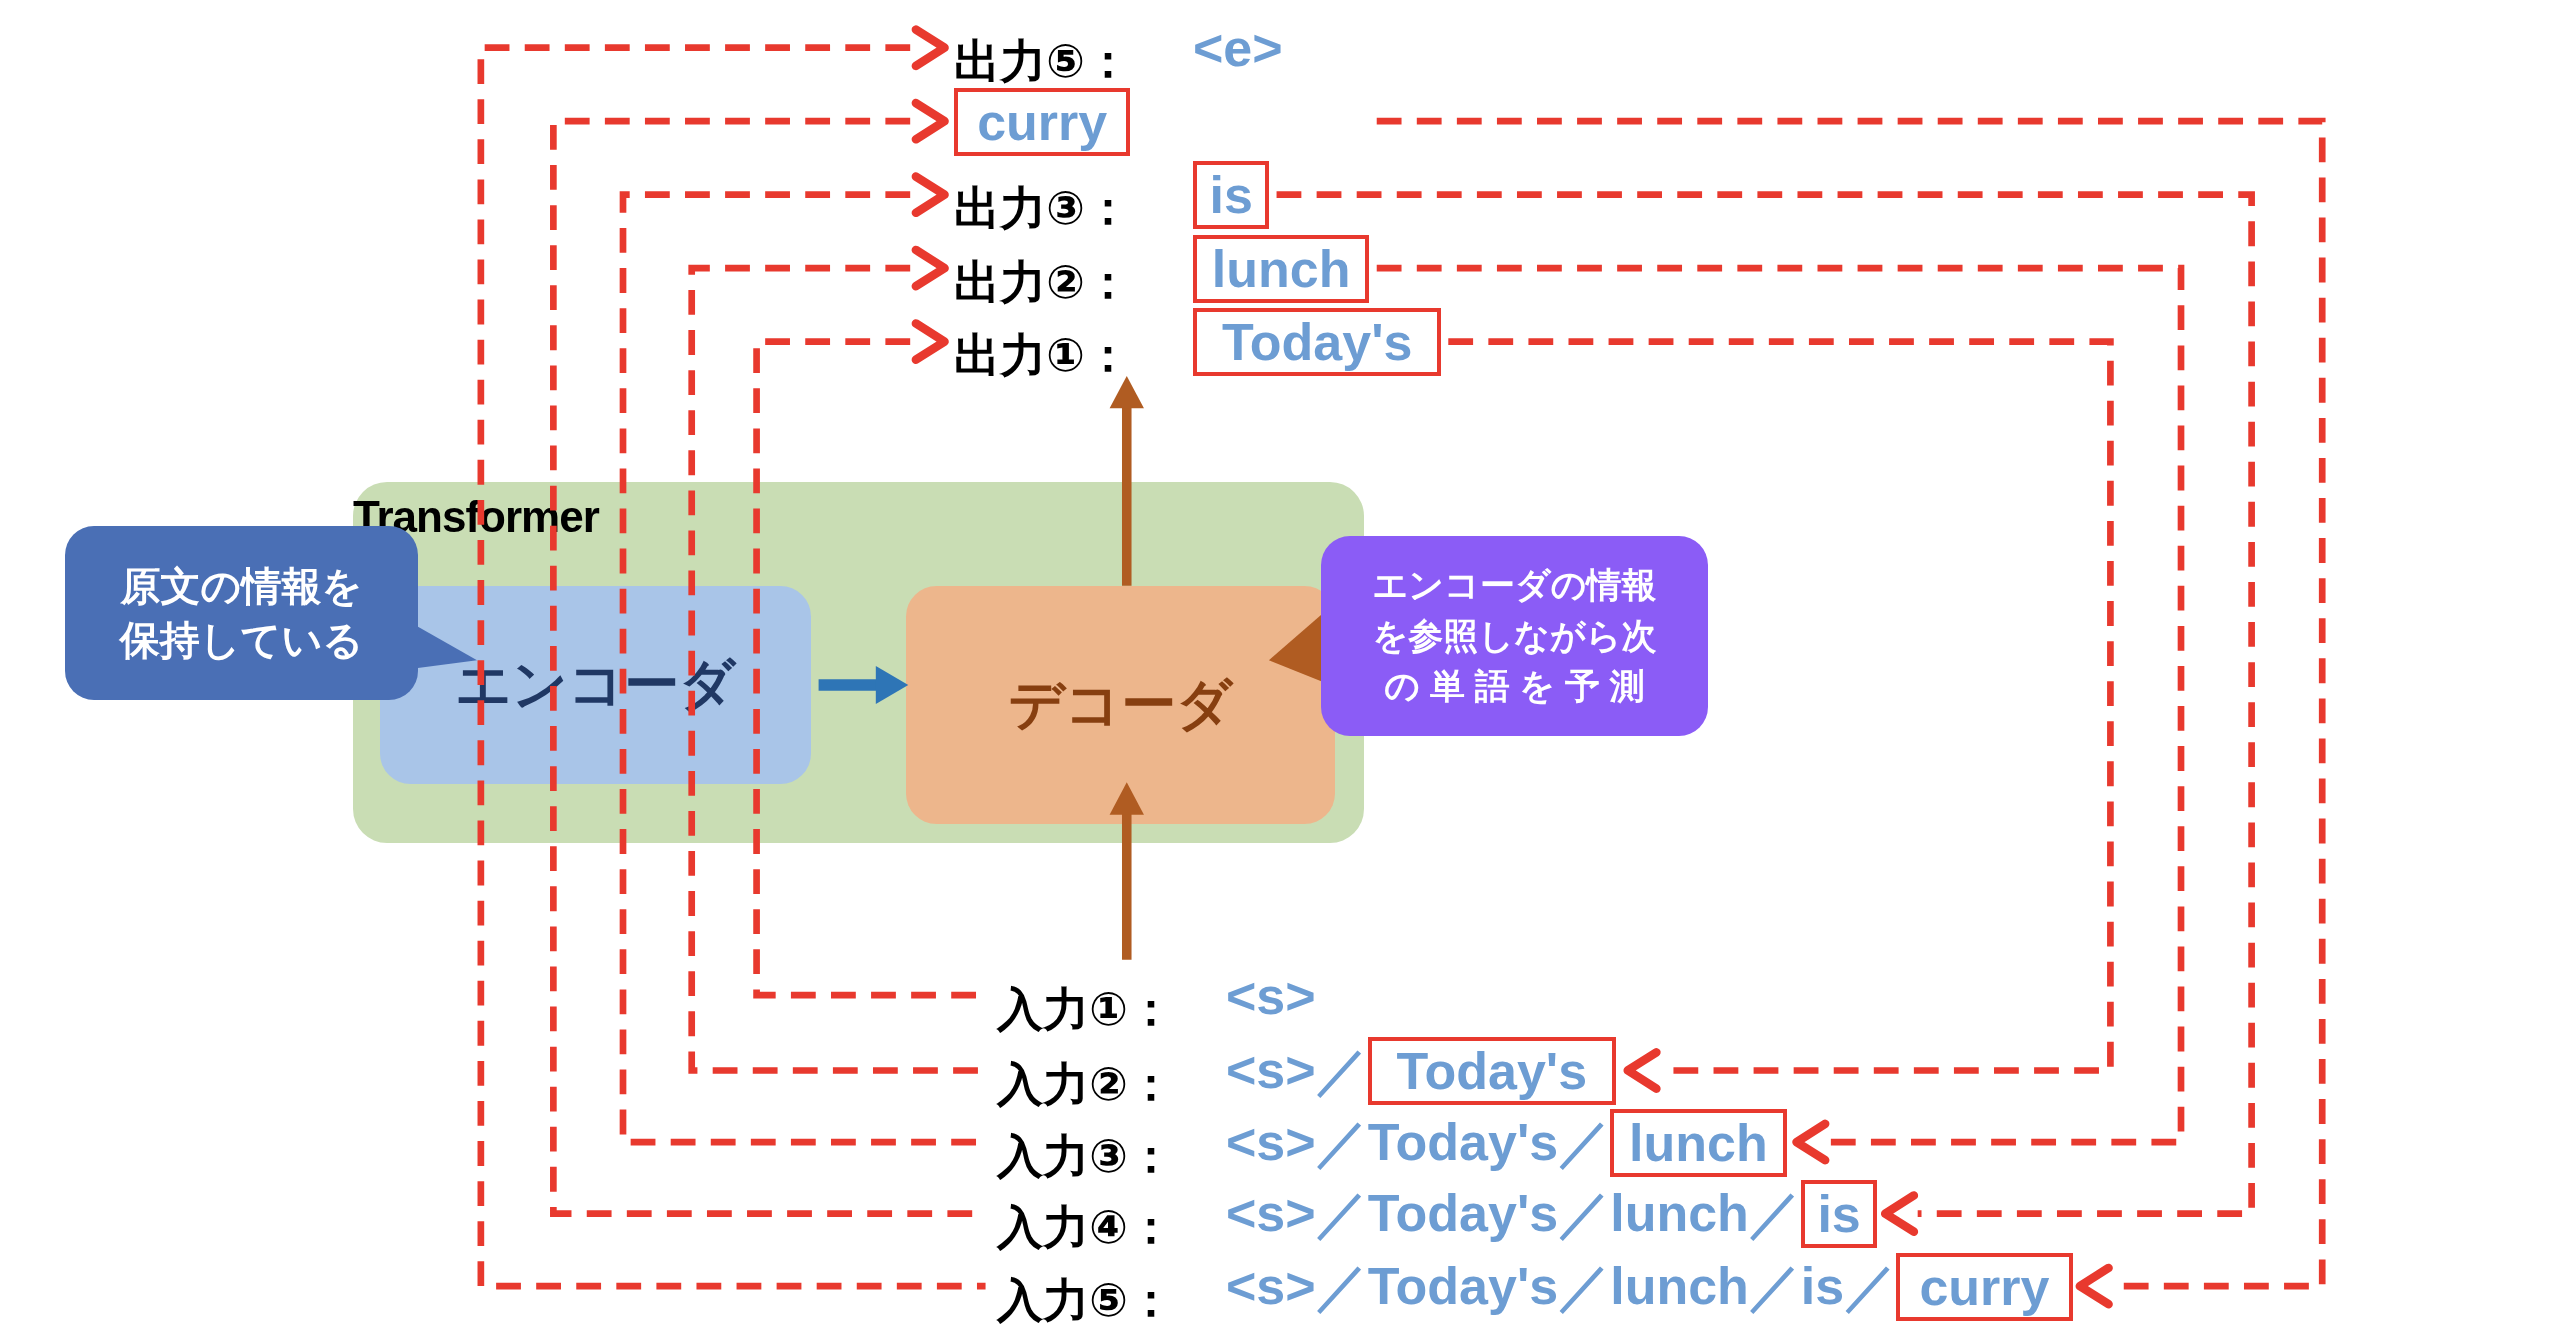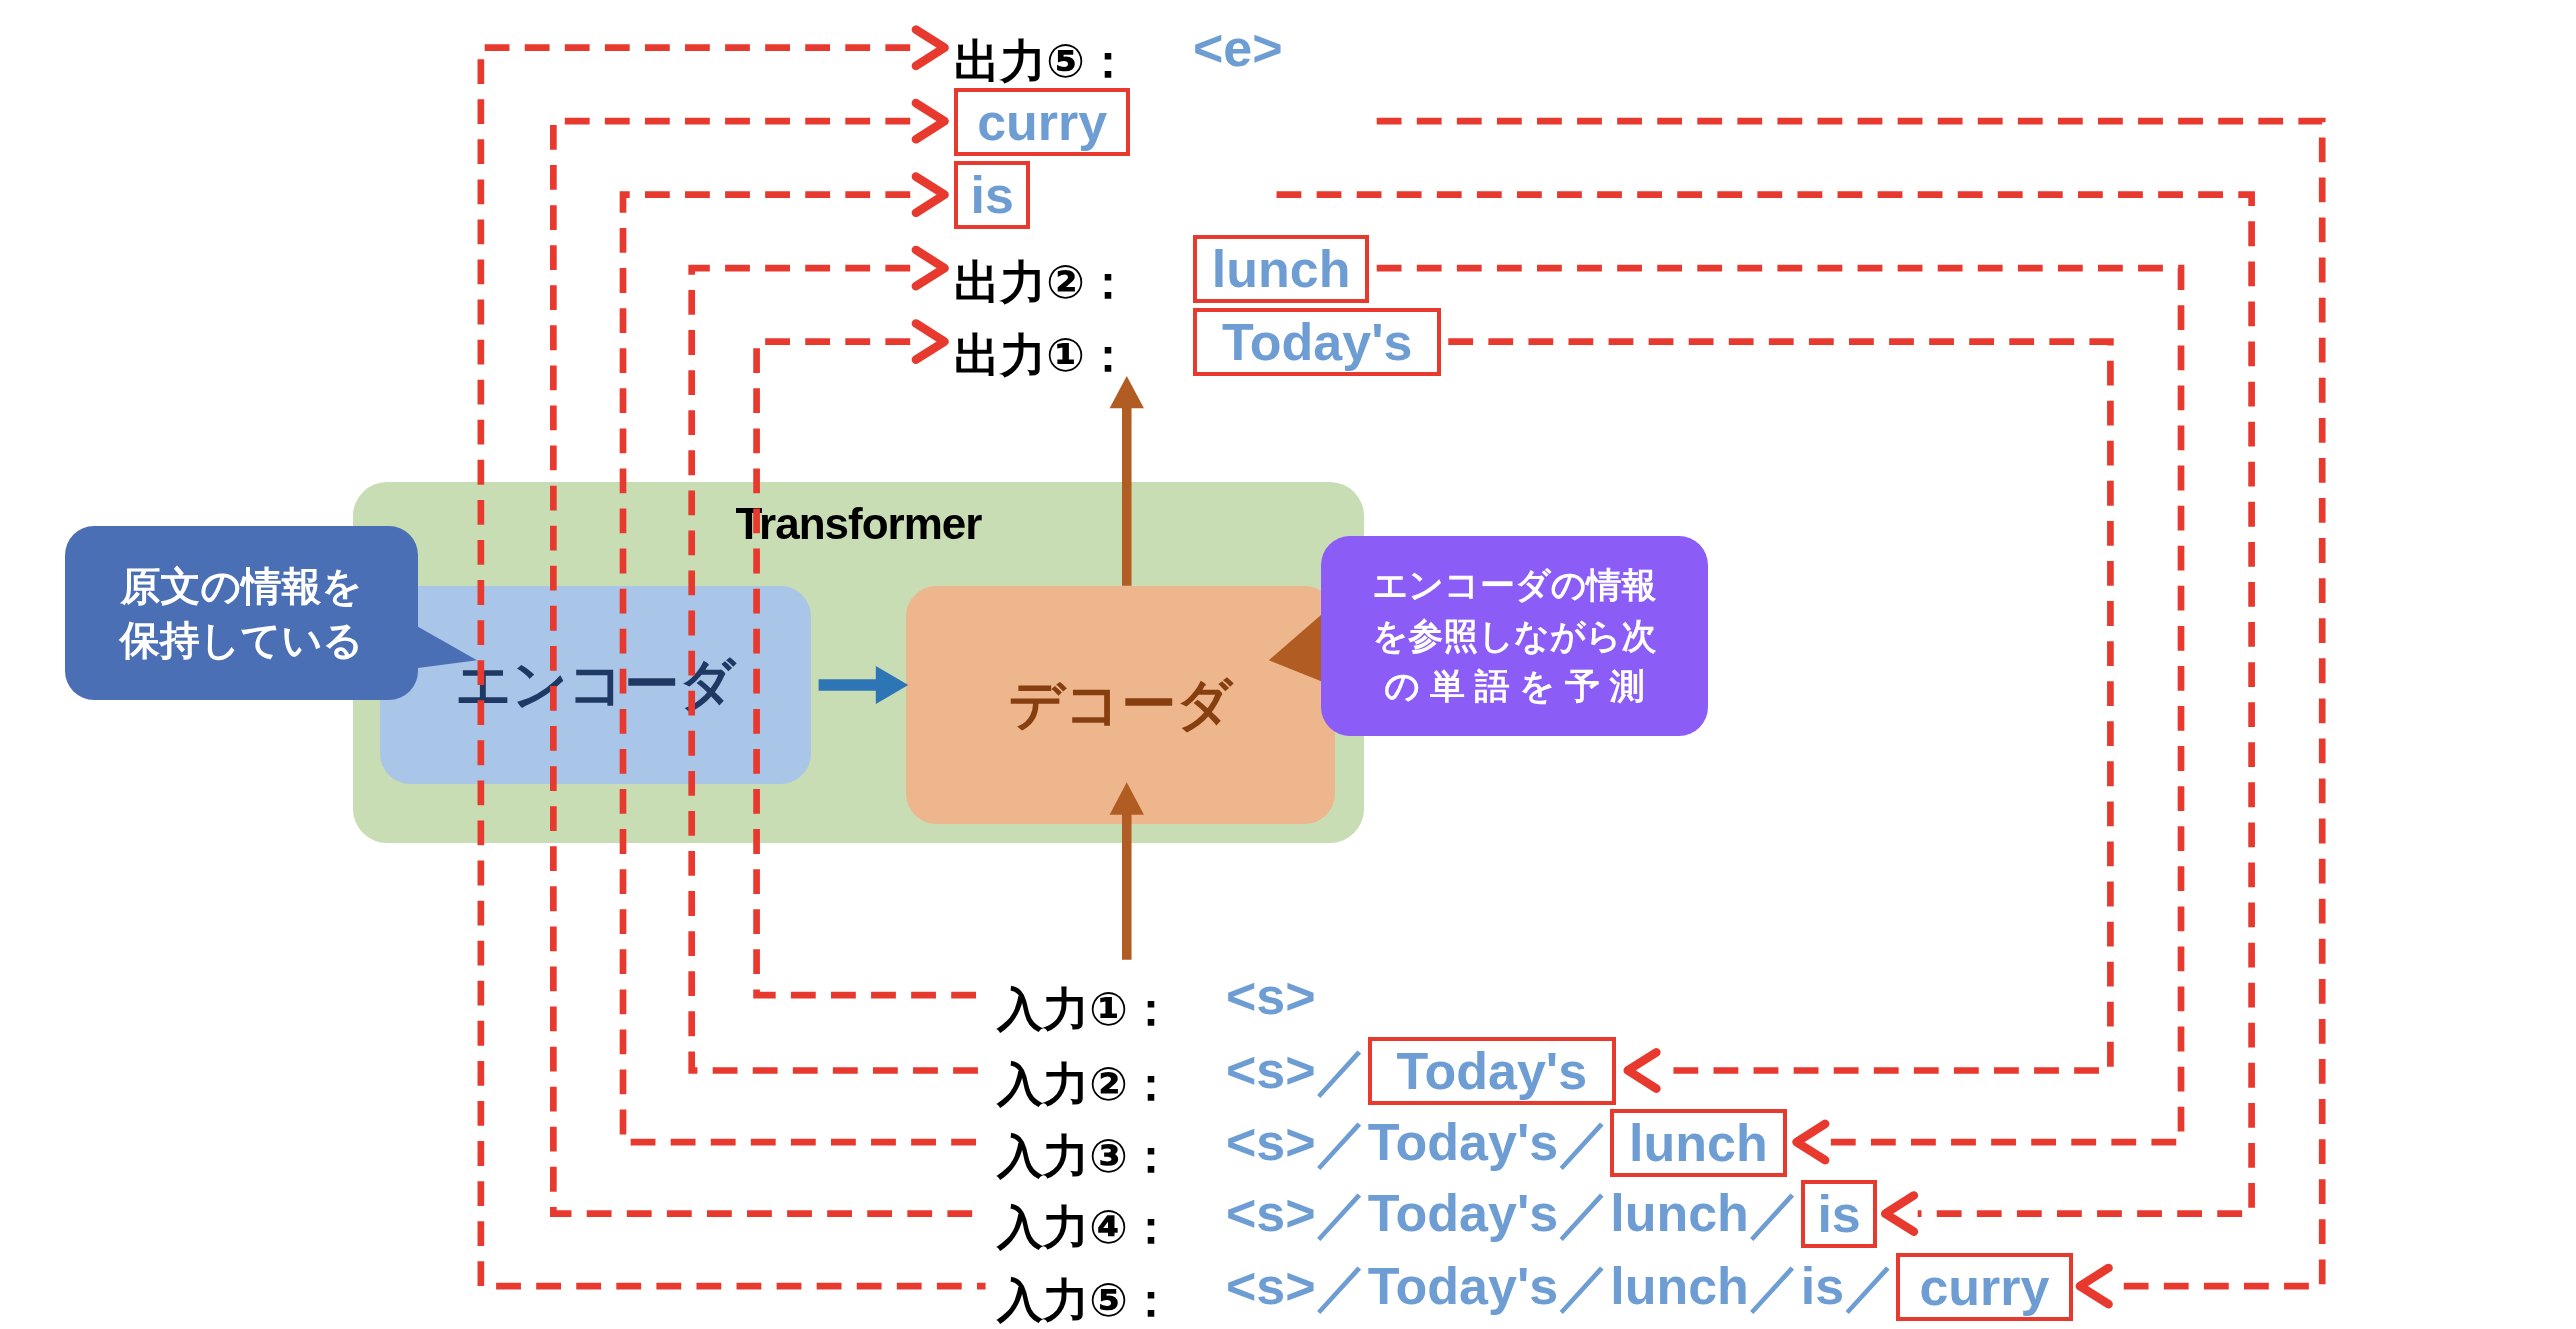--- a/index.html
+++ b/index.html
@@ -6,22 +6,22 @@
   #canvas{
     position:relative;width:2576px;height:1330px;background:#ffffff;overflow:hidden;
     font-family:"Liberation Sans","DejaVu Sans",sans-serif;font-weight:bold;
   }
   
   .greenbox{
     position:absolute;left:353px;top:482px;width:1011px;height:361px;
     background:#c9ddb4;border-radius:34px;z-index:1;
   }
   .title{
-    position:absolute;left:353px;top:492px;width:1011px;text-align:center;
-    font-size:44px;color:#000;letter-spacing:-1px;z-index:3;margin-top:7px;
+    position:absolute;left:353px;top:492px;width:1011px;
+    font-size:44px;color:#000;letter-spacing:-1px;z-index:3;
   }
   .encbox{
     position:absolute;left:380px;top:586px;width:431px;height:198px;
     background:#a9c5e8;border-radius:30.5px;z-index:2;
     display:flex;align-items:center;justify-content:center;
     font-size:55px;color:#203864;
   }
   .decbox{
     position:absolute;left:906px;top:586px;width:429px;height:238px;
     background:#edb68c;border-radius:30.5px;z-index:2;
@@ -79,20 +79,21 @@
   </div>
 
   <div class="orow" id="out-row-5" style="top:11.4px">
     <span class="lbl" id="out-label-5">出力⑤：</span>
     <span class="word blue" id="out-word-5">&lt;e&gt;</span>
   </div>
   <div class="orow" id="out-row-4" style="top:85px">
     <span class="word blue wordbox" id="out-box-4" style="min-width:157px">curry</span>
   </div>
   <div class="orow" id="out-row-3" style="top:158px">
+    <span class="lbl" id="out-label-3">出力③：</span>
     <span class="word blue wordbox" id="out-box-3" style="min-width:57px">is</span>
   </div>
   <div class="orow" id="out-row-2" style="top:232px">
     <span class="lbl" id="out-label-2">出力②：</span>
     <span class="word blue wordbox" id="out-box-2" style="min-width:157px">lunch</span>
   </div>
   <div class="orow" id="out-row-1" style="top:305px">
     <span class="lbl" id="out-label-1">出力①：</span>
     <span class="word blue wordbox" id="out-box-1" style="min-width:229px">Today's</span>
   </div>

